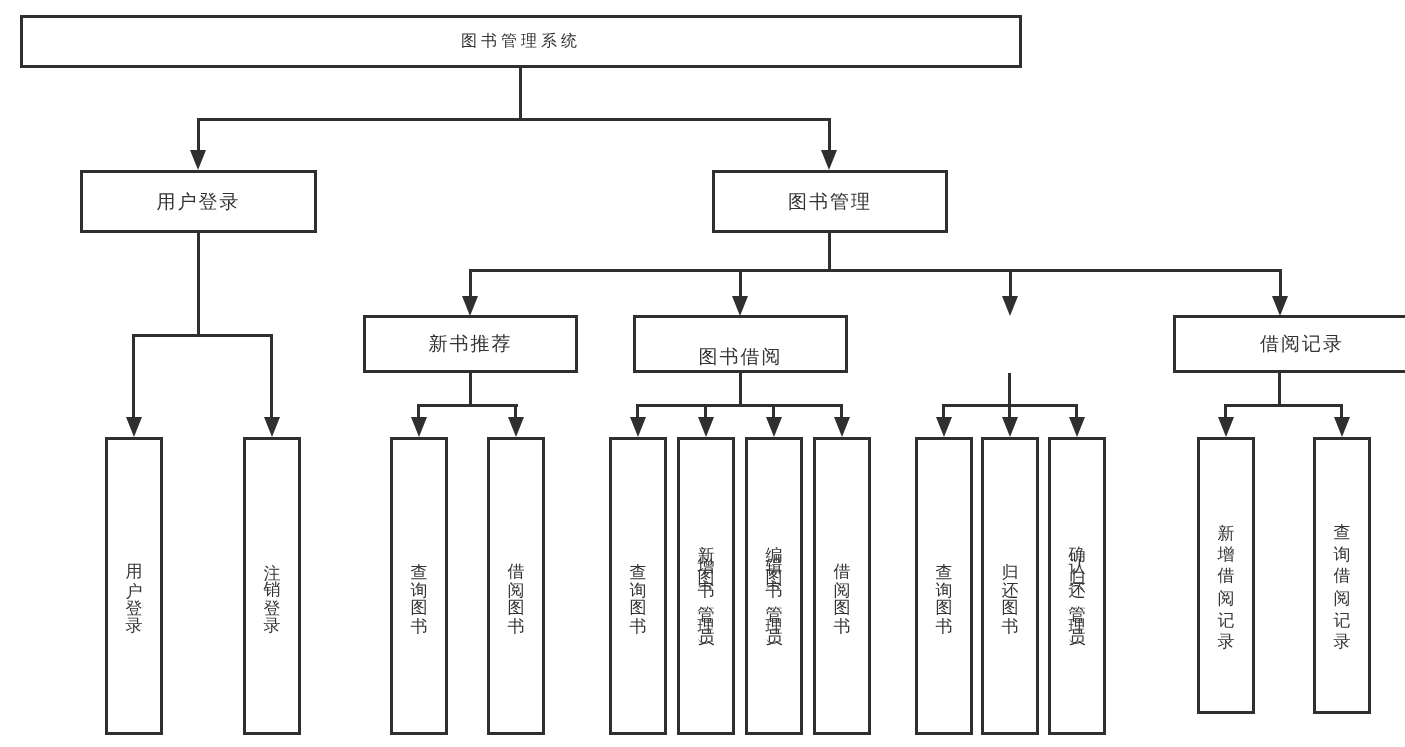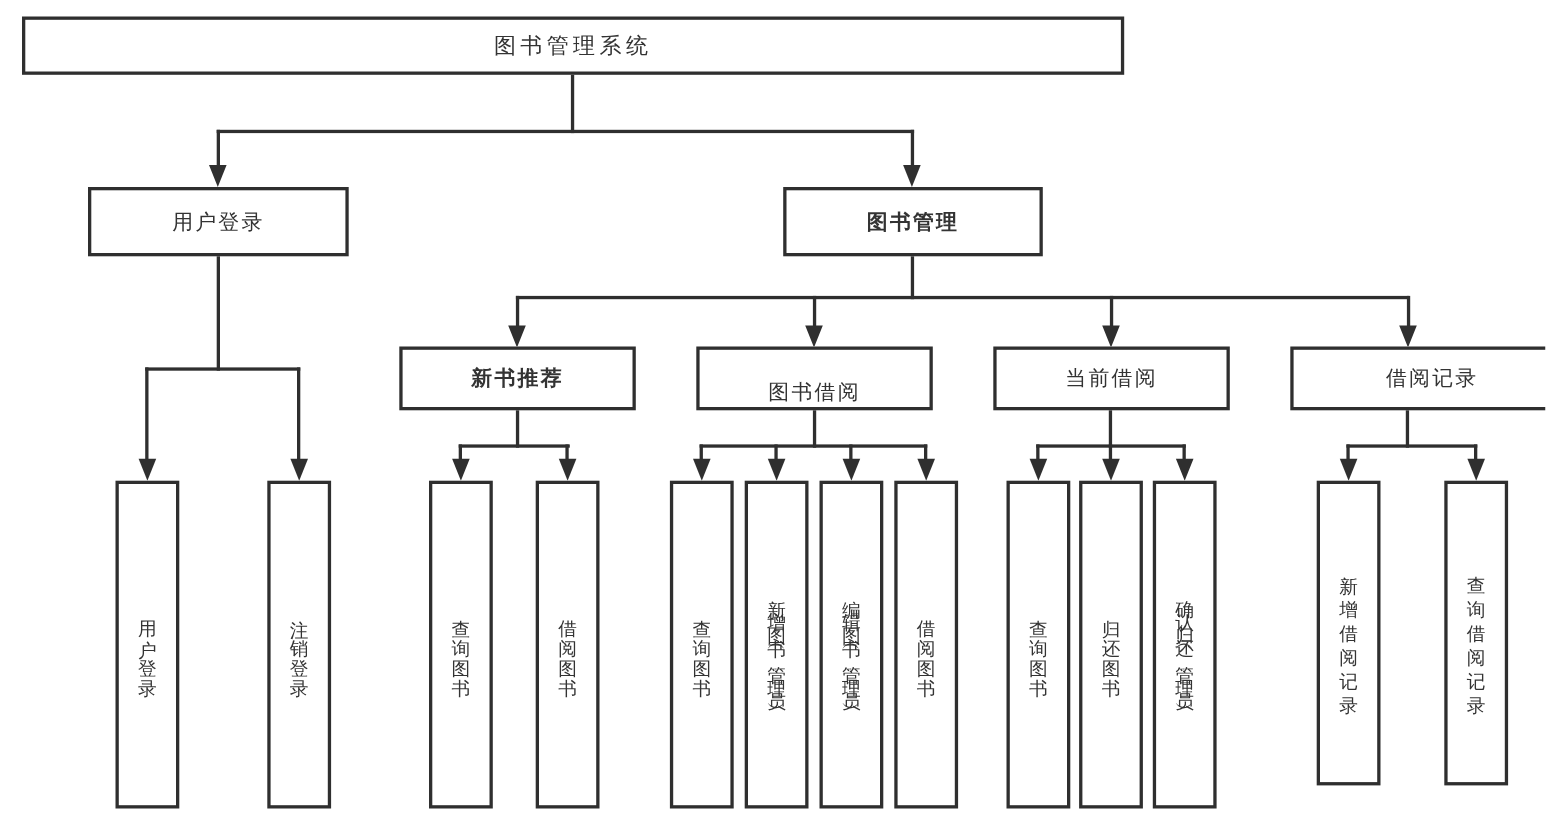--- a/index.html
+++ b/index.html
@@ -5,21 +5,21 @@
   * { margin:0; padding:0; box-sizing:border-box; }
   html,body { background:#ffffff; }
   body { font-family:"Liberation Sans", sans-serif; color:#333333; }
   .canvas { position:relative; width:1405px; height:747px; background:#ffffff; overflow:hidden; }
 
   .box {
     position:absolute; border:3px solid #2f2f2f; background:#ffffff;
     display:flex; align-items:center; justify-content:center;
     color:#333333; white-space:nowrap;
   }
-  .lv1 { font-size:20px; letter-spacing:4px; }
+  .lv1 { font-size:16px; letter-spacing:4px; }
   .lv2 { font-size:19px; letter-spacing:2px; }
   .lv3 { font-size:19px; letter-spacing:2px; }
 
   .vbox {
     position:absolute; border:3px solid #2f2f2f; background:#ffffff;
     display:flex; align-items:center; justify-content:center;
     writing-mode:vertical-rl; text-orientation:mixed;
     color:#333333; font-size:17px; line-height:1;
   }
   .sp4 { letter-spacing:18px; }
@@ -51,21 +51,21 @@
   <div class="vline" style="left:519px; top:68px; height:53px;"></div>
   <div class="hline" style="left:197px; top:118px; width:634px;"></div>
   <div class="vline" style="left:197px; top:118px; height:34px;"></div>
   <div class="arrow" style="left:190px; top:150px;"></div>
   <div class="vline" style="left:828px; top:118px; height:34px;"></div>
   <div class="arrow" style="left:821px; top:150px;"></div>
 
   <div class="box lv2" style="left:80px; top:170px; width:237px; height:63px;">
     <span>用户登录</span>
   </div>
-  <div class="box lv2" style="left:712px; top:170px; width:236px; height:63px;font-weight:bold;">
+  <div class="box lv2" style="left:712px; top:170px; width:236px; height:63px;">
     <span>图书管理</span>
   </div>
 
   <div class="vline" style="left:197px; top:233px; height:104px;"></div>
   <div class="hline" style="left:132px; top:334px; width:141px;"></div>
   <div class="vline" style="left:132px; top:334px; height:84px;"></div>
   <div class="arrow" style="left:126px; top:417px;"></div>
   <div class="vline" style="left:270px; top:334px; height:84px;"></div>
   <div class="arrow" style="left:264px; top:417px;"></div>
 
@@ -73,28 +73,25 @@
   <div class="hline" style="left:469px; top:269px; width:812px;"></div>
   <div class="vline" style="left:469px; top:269px; height:28px;"></div>
   <div class="arrow" style="left:462px; top:296px;"></div>
   <div class="vline" style="left:739px; top:269px; height:28px;"></div>
   <div class="arrow" style="left:732px; top:296px;"></div>
   <div class="vline" style="left:1009px; top:269px; height:28px;"></div>
   <div class="arrow" style="left:1002px; top:296px;"></div>
   <div class="vline" style="left:1279px; top:269px; height:28px;"></div>
   <div class="arrow" style="left:1272px; top:296px;"></div>
 
-  <div class="box lv3" style="left:363px; top:315px; width:215px; height:58px;font-weight:bold;">
+  <div class="box lv3" style="left:363px; top:315px; width:215px; height:58px;">
     <span>新书推荐</span>
   </div>
   <div class="box lv3" style="left:633px; top:315px; width:215px; height:58px;align-items:flex-end;">
     <span>图书借阅</span>
-  </div>
-  <div class="box lv3" style="left:903px; top:315px; width:215px; height:58px;">
-    <span>当前借阅</span>
   </div>
   <div class="box lv3" style="left:1173px; top:315px; width:258px; height:58px;">
     <span>借阅记录</span>
   </div>
 
   <div class="vline" style="left:469px; top:373px; height:34px;"></div>
   <div class="hline" style="left:417px; top:404px; width:101px;"></div>
   <div class="vline" style="left:417px; top:404px; height:14px;"></div>
   <div class="arrow" style="left:411px; top:417px;"></div>
   <div class="vline" style="left:514px; top:404px; height:14px;"></div>

